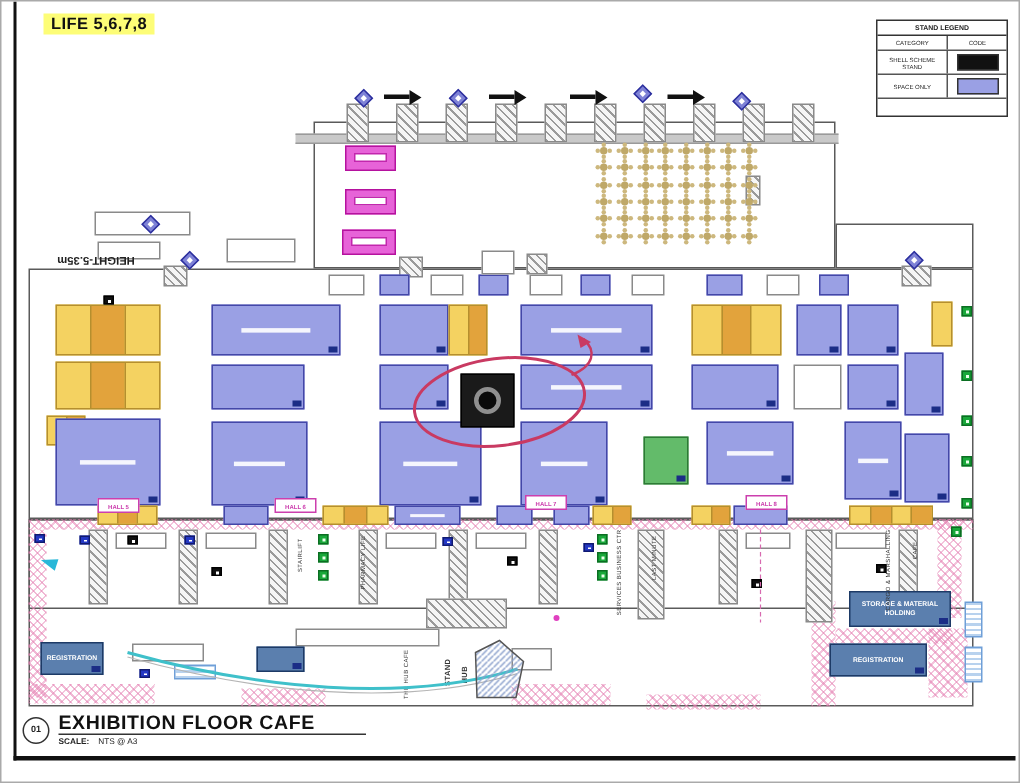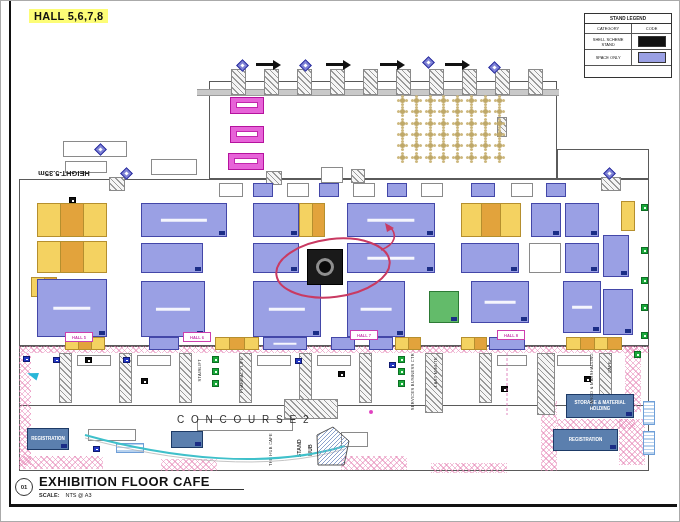--- a/index.html
+++ b/index.html
@@ -65,21 +65,21 @@
   #tb-underline{left:38px;top:488px;width:205px;height:1px;background:#333;z-index:9}
   #tb-scale{left:38px;top:491px;font-size:5.5px;font-weight:bold;color:#222;z-index:9}
   #tb-scale span{font-weight:normal;margin-left:6px}
 </style>
 </head>
 <body>
 
 <div class="abs" id="frame-left"></div>
 <div class="abs" id="frame-bottom"></div>
 
-<div class="abs" id="hall-title">HALL 5,6,7,8</div>
+<div class="abs" id="hall-title">LIFE 5,6,7,8</div>
 
 <div class="abs" id="legend">
   <div class="hd">STAND LEGEND</div>
   <div class="cols">
     <div class="c1">CATEGORY</div>
     <div class="c2">CODE</div>
   </div>
   <div id="legend-rows">
       <div class="lrow">
         <div class="c1">SHELL SCHEME STAND</div>
@@ -91,21 +91,20 @@
         <div class="c1">SPACE ONLY</div>
         <div class="c2">
           <div class="sw" style="background: rgb(154, 160, 228);"></div>
         </div>
       </div>
     </div>
   <div class="empty"></div>
 </div>
 
 <div class="abs" id="plan">
-  <div class="abs" id="concourse-label">C O N C O U R S E   2</div>
   <div class="abs" id="height-label">HEIGHT-5.35m</div>
   <div class="vtext" id="hub-cafe">THE HUB CAFE</div>
   <div class="vtext" id="hub-w1">STAND</div>
   <div class="vtext" id="hub-w2">HUB</div>
 <div class="wall" style="left: 208px; top: 80px; width: 348px; height: 98px;"></div>
     <div class="wall" style="left: 556px; top: 148px; width: 92px; height: 30px;"></div>
     <div class="wall" style="left: 18px; top: 178px; width: 630px; height: 167px;"></div>
     <div class="wall" style="left: 18px; top: 345px; width: 630px; height: 60px;"></div>
     <div class="wall" style="left: 18px; top: 345px; width: 630px; height: 125px;"></div>
     <div class="band" style="left: 196px; top: 88px; width: 362px; height: 5px;"></div>

